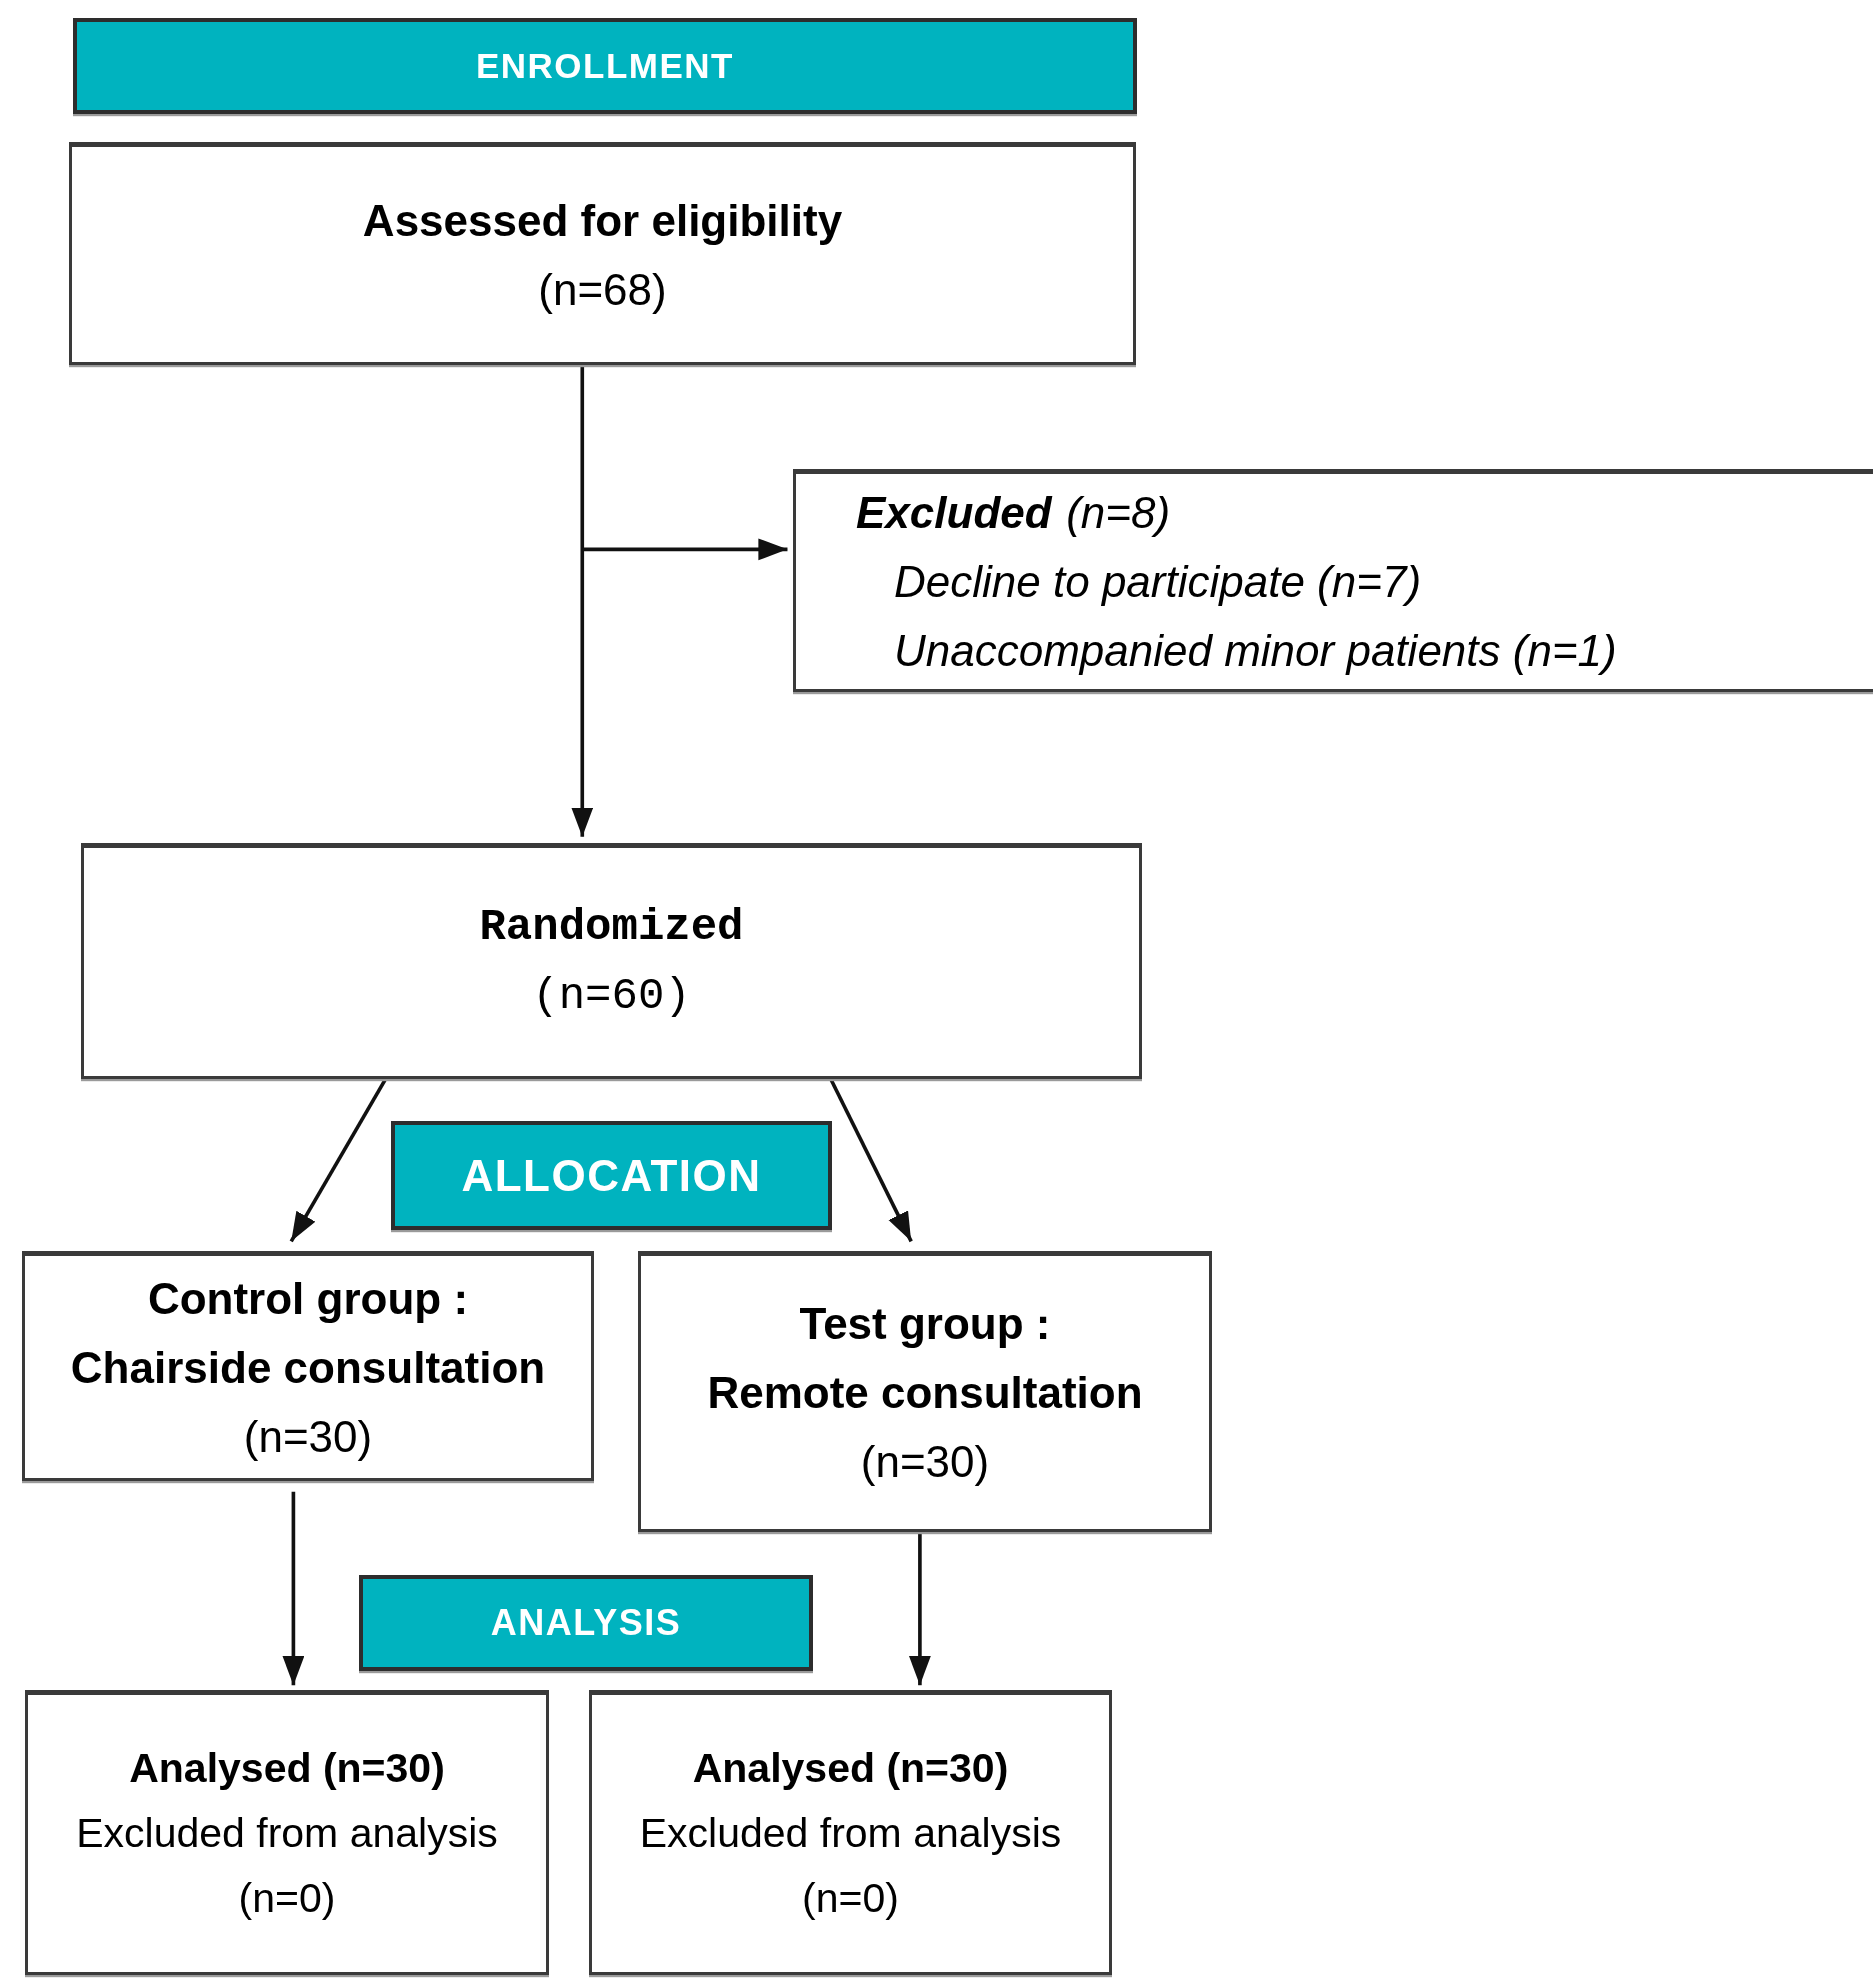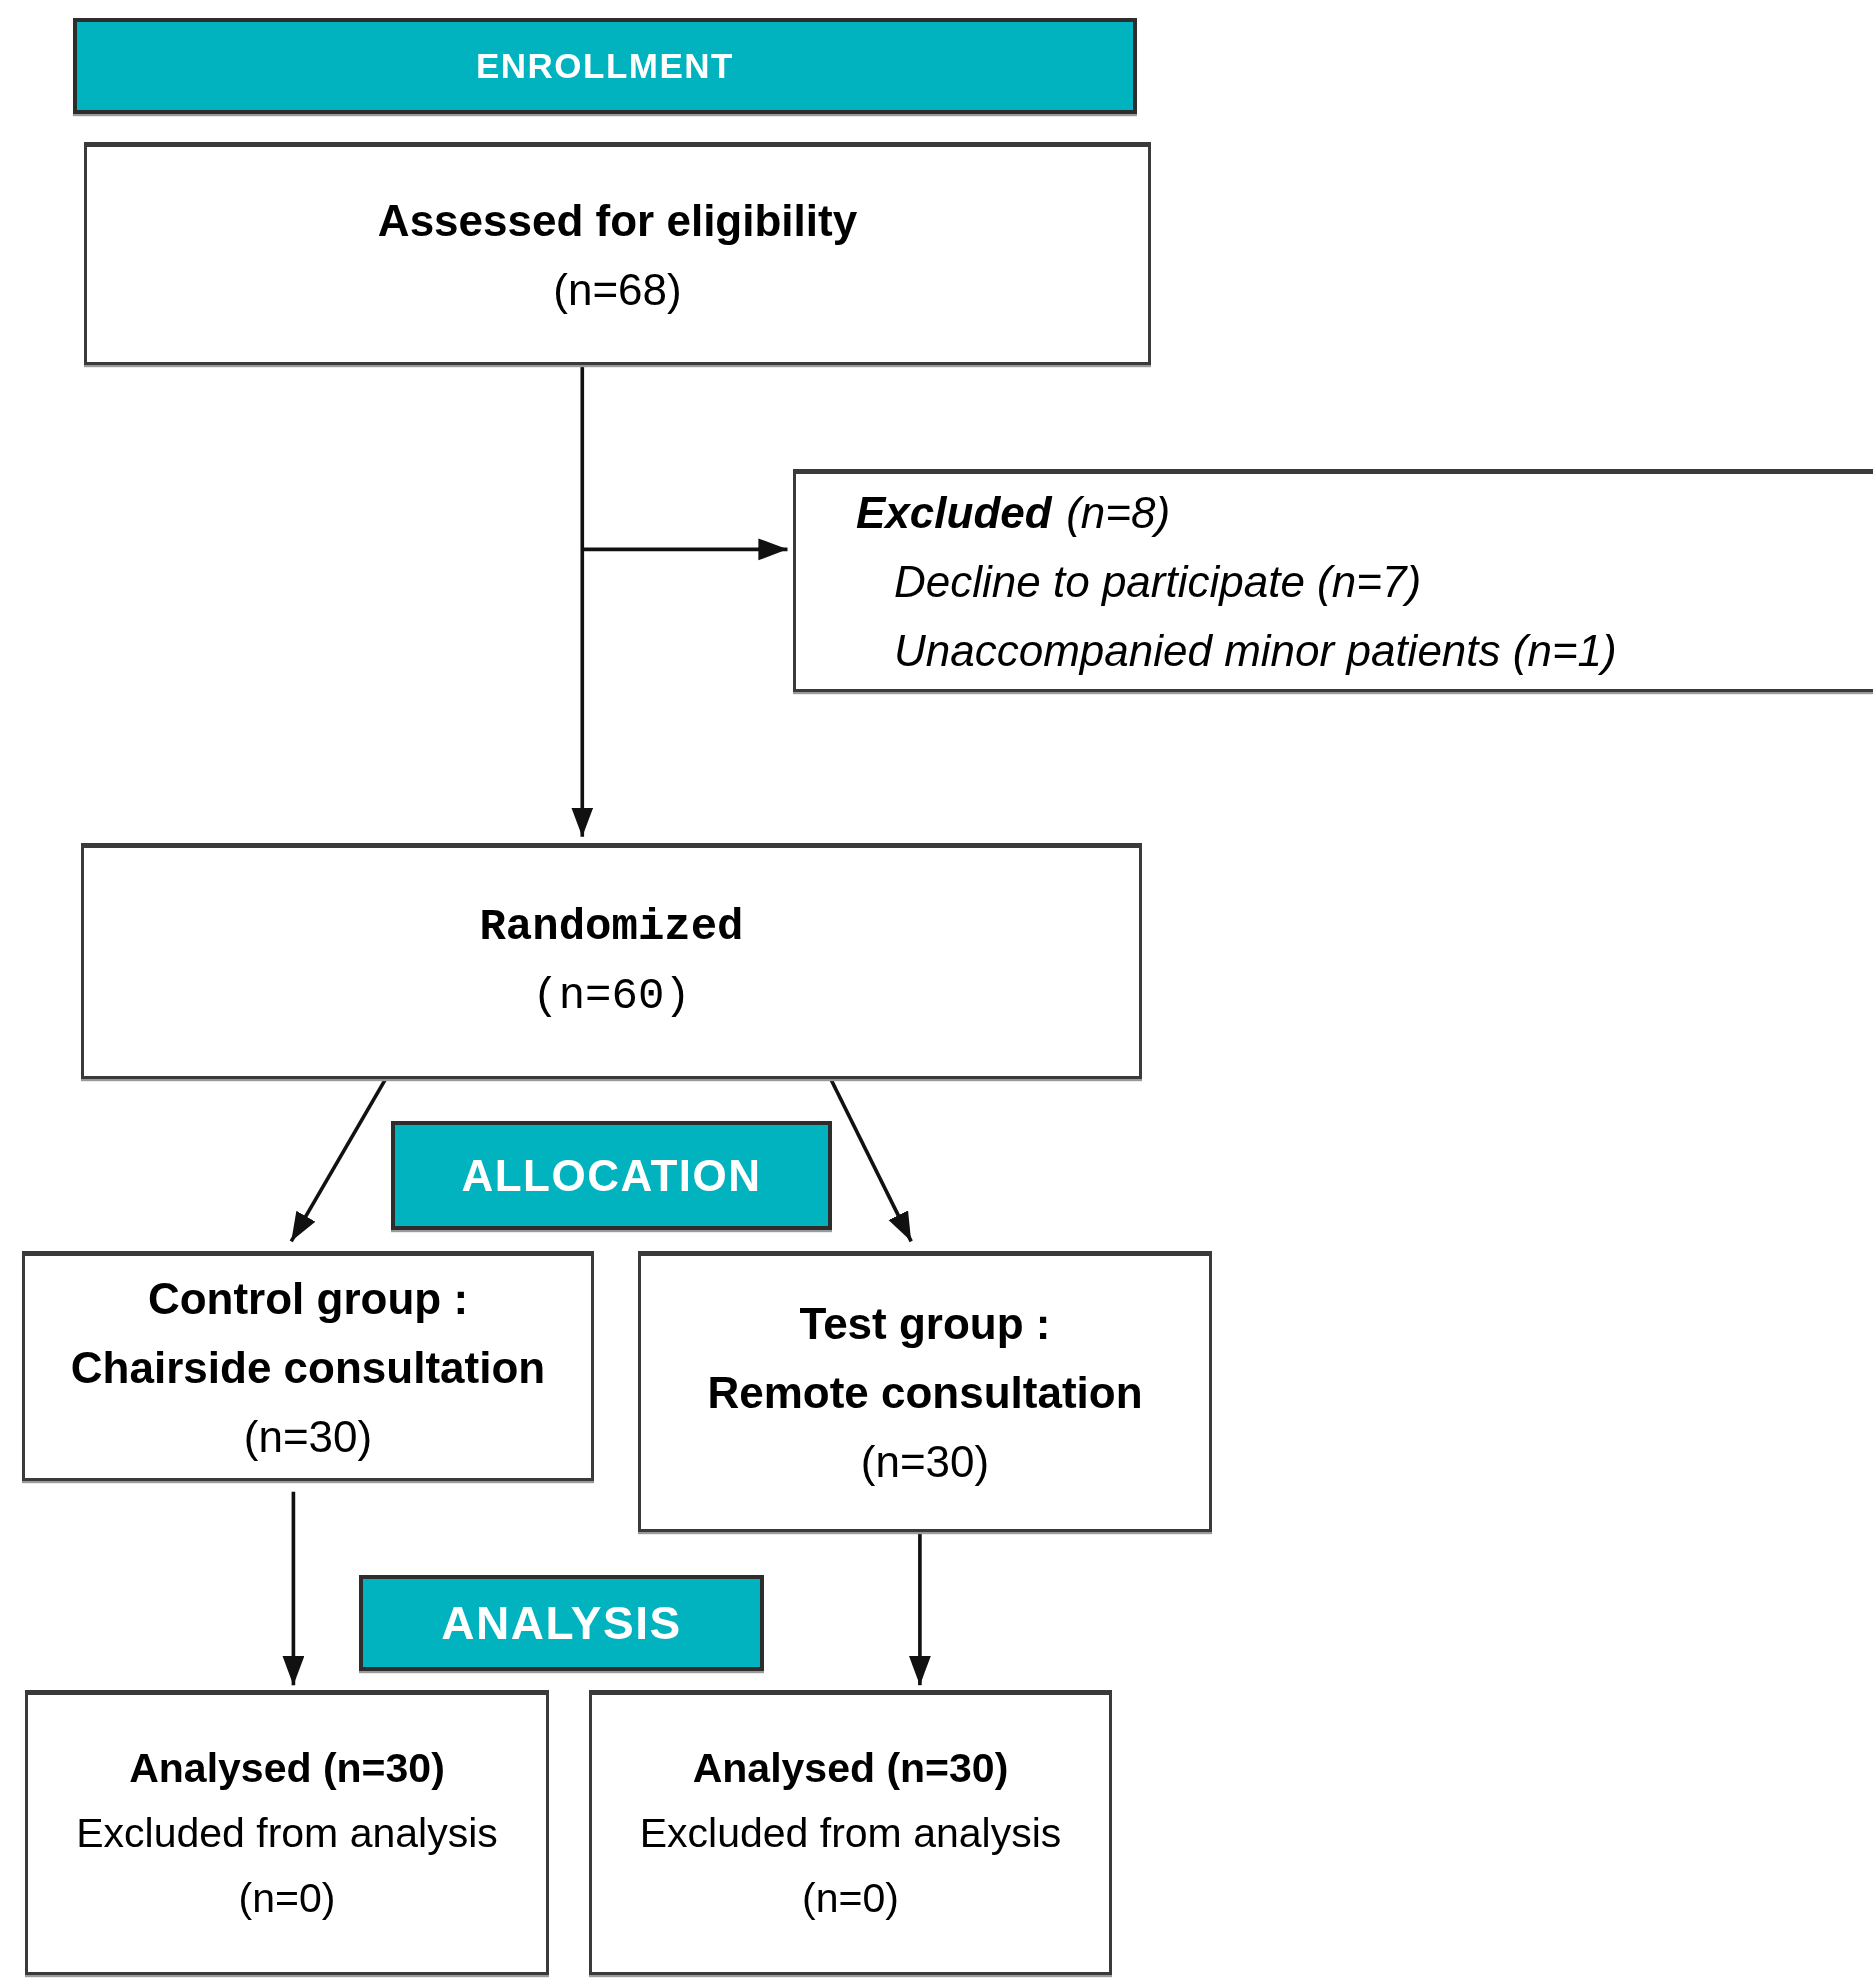--- a/index.html
+++ b/index.html
@@ -22,28 +22,28 @@
     position:absolute;background:#ffffff;
     border:3.6px solid var(--border,#3a3a3a);border-top-width:5.1px;
     box-sizing:border-box;display:flex;flex-direction:column;justify-content:center;
     box-shadow:0 2.2px 0 #9a9a9a;
   }
   .box.center{align-items:center;text-align:center;}
   .l{line-height:69px;font-size:44px;white-space:nowrap;}
   .bold{font-weight:700;}
   .rest{margin-left:14.6px;}
   #banner-enrollment{left:73px;top:17.5px;width:1064px;height:96px;font-size:35px;}
-  #box-assessed{left:84px;top:142px;width:1067px;height:223px;}
+  #box-assessed{left:69px;top:142px;width:1067px;height:223px;}
   #box-excluded{left:793px;top:469px;width:1224px;height:223px;padding-left:60px;font-style:italic;}
   #box-excluded .indent{padding-left:38px;}
   #box-randomized{left:81px;top:843px;width:1061px;height:236px;font-family:Liberation Mono, monospace;}
   #banner-allocation{left:391px;top:1121px;width:441px;height:109px;font-size:44px;}
   #box-control{left:22px;top:1251px;width:572px;height:230px;}
   #box-test{left:638px;top:1251px;width:574px;height:281px;}
-  #banner-analysis{left:359px;top:1575px;width:405px;height:96px;font-size:46px;}
+  #banner-analysis{left:359px;top:1575px;width:454px;height:96px;font-size:36px;}
   #box-analysed-control{left:25px;top:1690px;width:524px;height:285px;}
   #box-analysed-test{left:589px;top:1690px;width:523px;height:285px;}
   #box-analysed-control .l,#box-analysed-test .l{font-size:41px;line-height:65px;}
 </style>
 </head>
 <body>
 
 <div id="canvas">
 
   <svg class="arrows" width="1874" height="1985" viewBox="0 0 2575 2728">

